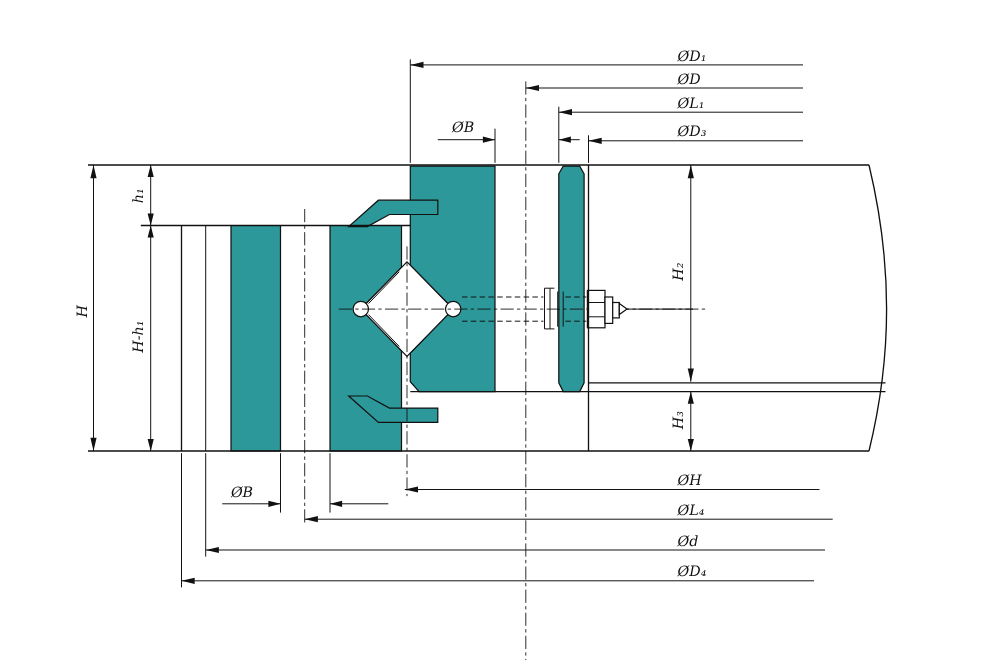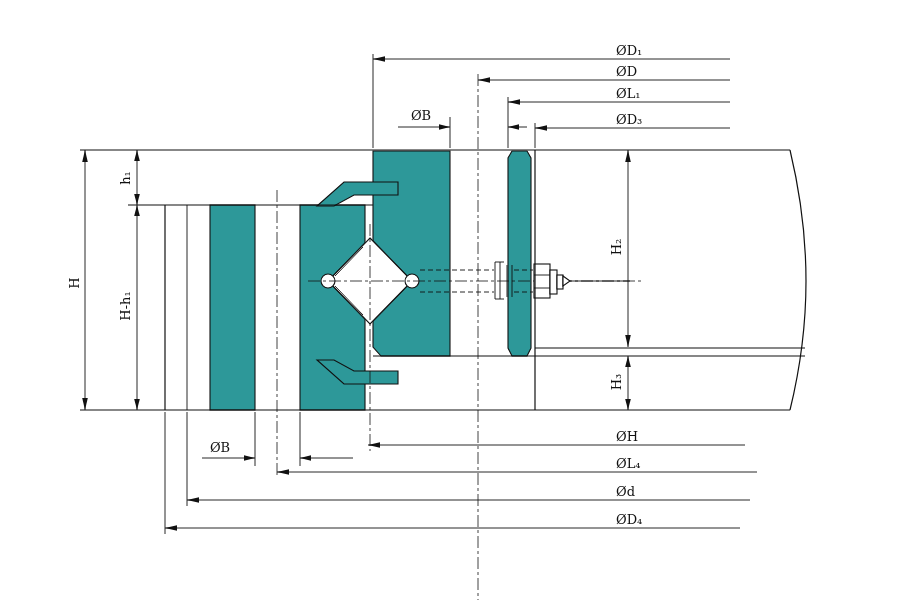--- a/index.html
+++ b/index.html
@@ -1,16 +1,16 @@
 <!DOCTYPE html>
 <html><head>
 <meta charset="utf-8">
 <style>
   html,body{margin:0;padding:0;background:#fff;}
-  #canvas{position:relative;width:900px;height:600px;background:#fff;overflow:hidden;}
+  #canvas{position:relative;width:900px;height:600px;background:#fff;overflow:hidden;font-style:italic;}
   svg{position:absolute;left:0;top:0;}
   text{font-family:"DejaVu Serif","Liberation Serif",serif;font-size:13px;fill:#111;}
   .thin{stroke:#111;stroke-width:0.9;fill:none;}
   .main{stroke:#111;stroke-width:1.2;fill:none;}
   .cl{stroke:#111;stroke-width:0.8;fill:none;stroke-dasharray:12 3 3 3;}
   .dash{stroke:#111;stroke-width:0.9;fill:none;stroke-dasharray:5 3;}
   .ah{fill:#111;stroke:none;}
   .ring{stroke:#111;stroke-width:1.1;}
   .wh{fill:#fff;stroke:#111;stroke-width:1.1;}
 </style>

